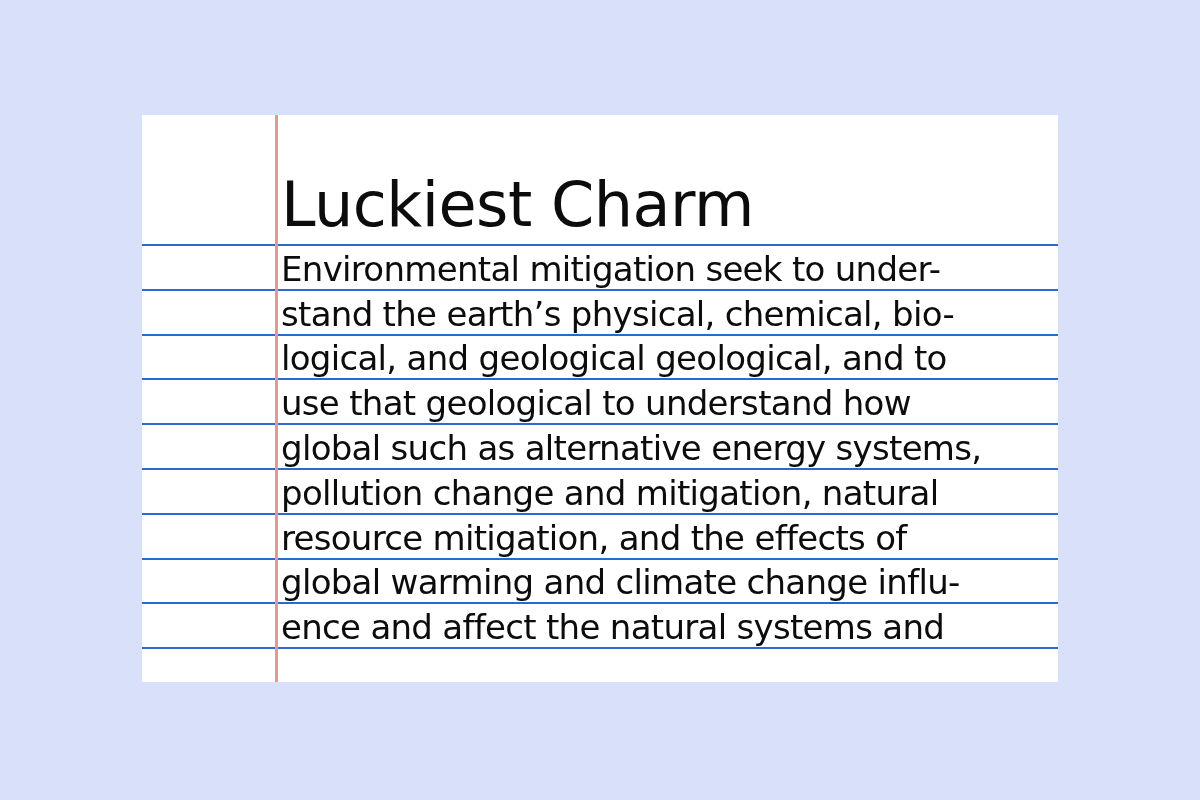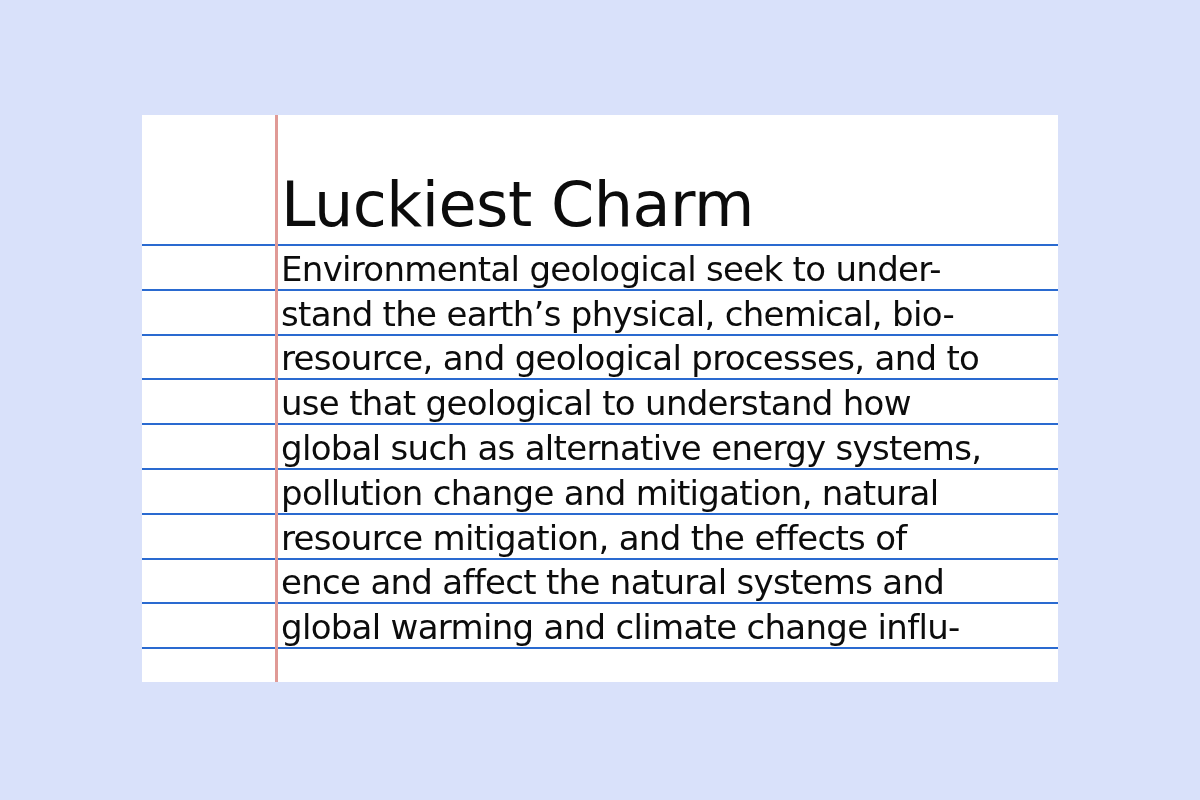--- a/index.html
+++ b/index.html
@@ -127,27 +127,27 @@
       <div class="rule" style="top:532.2px"></div>
     </div>
 
     <div class="margin-rule"></div>
 
     <div class="content">
 
       <div class="doc-title">Luckiest Charm</div>
 
       <div class="body-lines">
-        <div class="body-line">Environmental geological seek to under-</div>
+        <div class="body-line">Environmental mitigation seek to under-</div>
         <div class="body-line">stand the earth’s physical, chemical, bio-</div>
-        <div class="body-line">resource, and geological processes, and to</div>
+        <div class="body-line">logical, and geological geological, and to</div>
         <div class="body-line">use that geological to understand how</div>
         <div class="body-line">global such as alternative energy systems,</div>
         <div class="body-line">pollution change and mitigation, natural</div>
         <div class="body-line">resource mitigation, and the effects of</div>
+        <div class="body-line">global warming and climate change influ-</div>
         <div class="body-line">ence and affect the natural systems and</div>
-        <div class="body-line">global warming and climate change influ-</div>
       </div>
 
     </div>
   </div>
 
 </div>
 
 </body></html>

